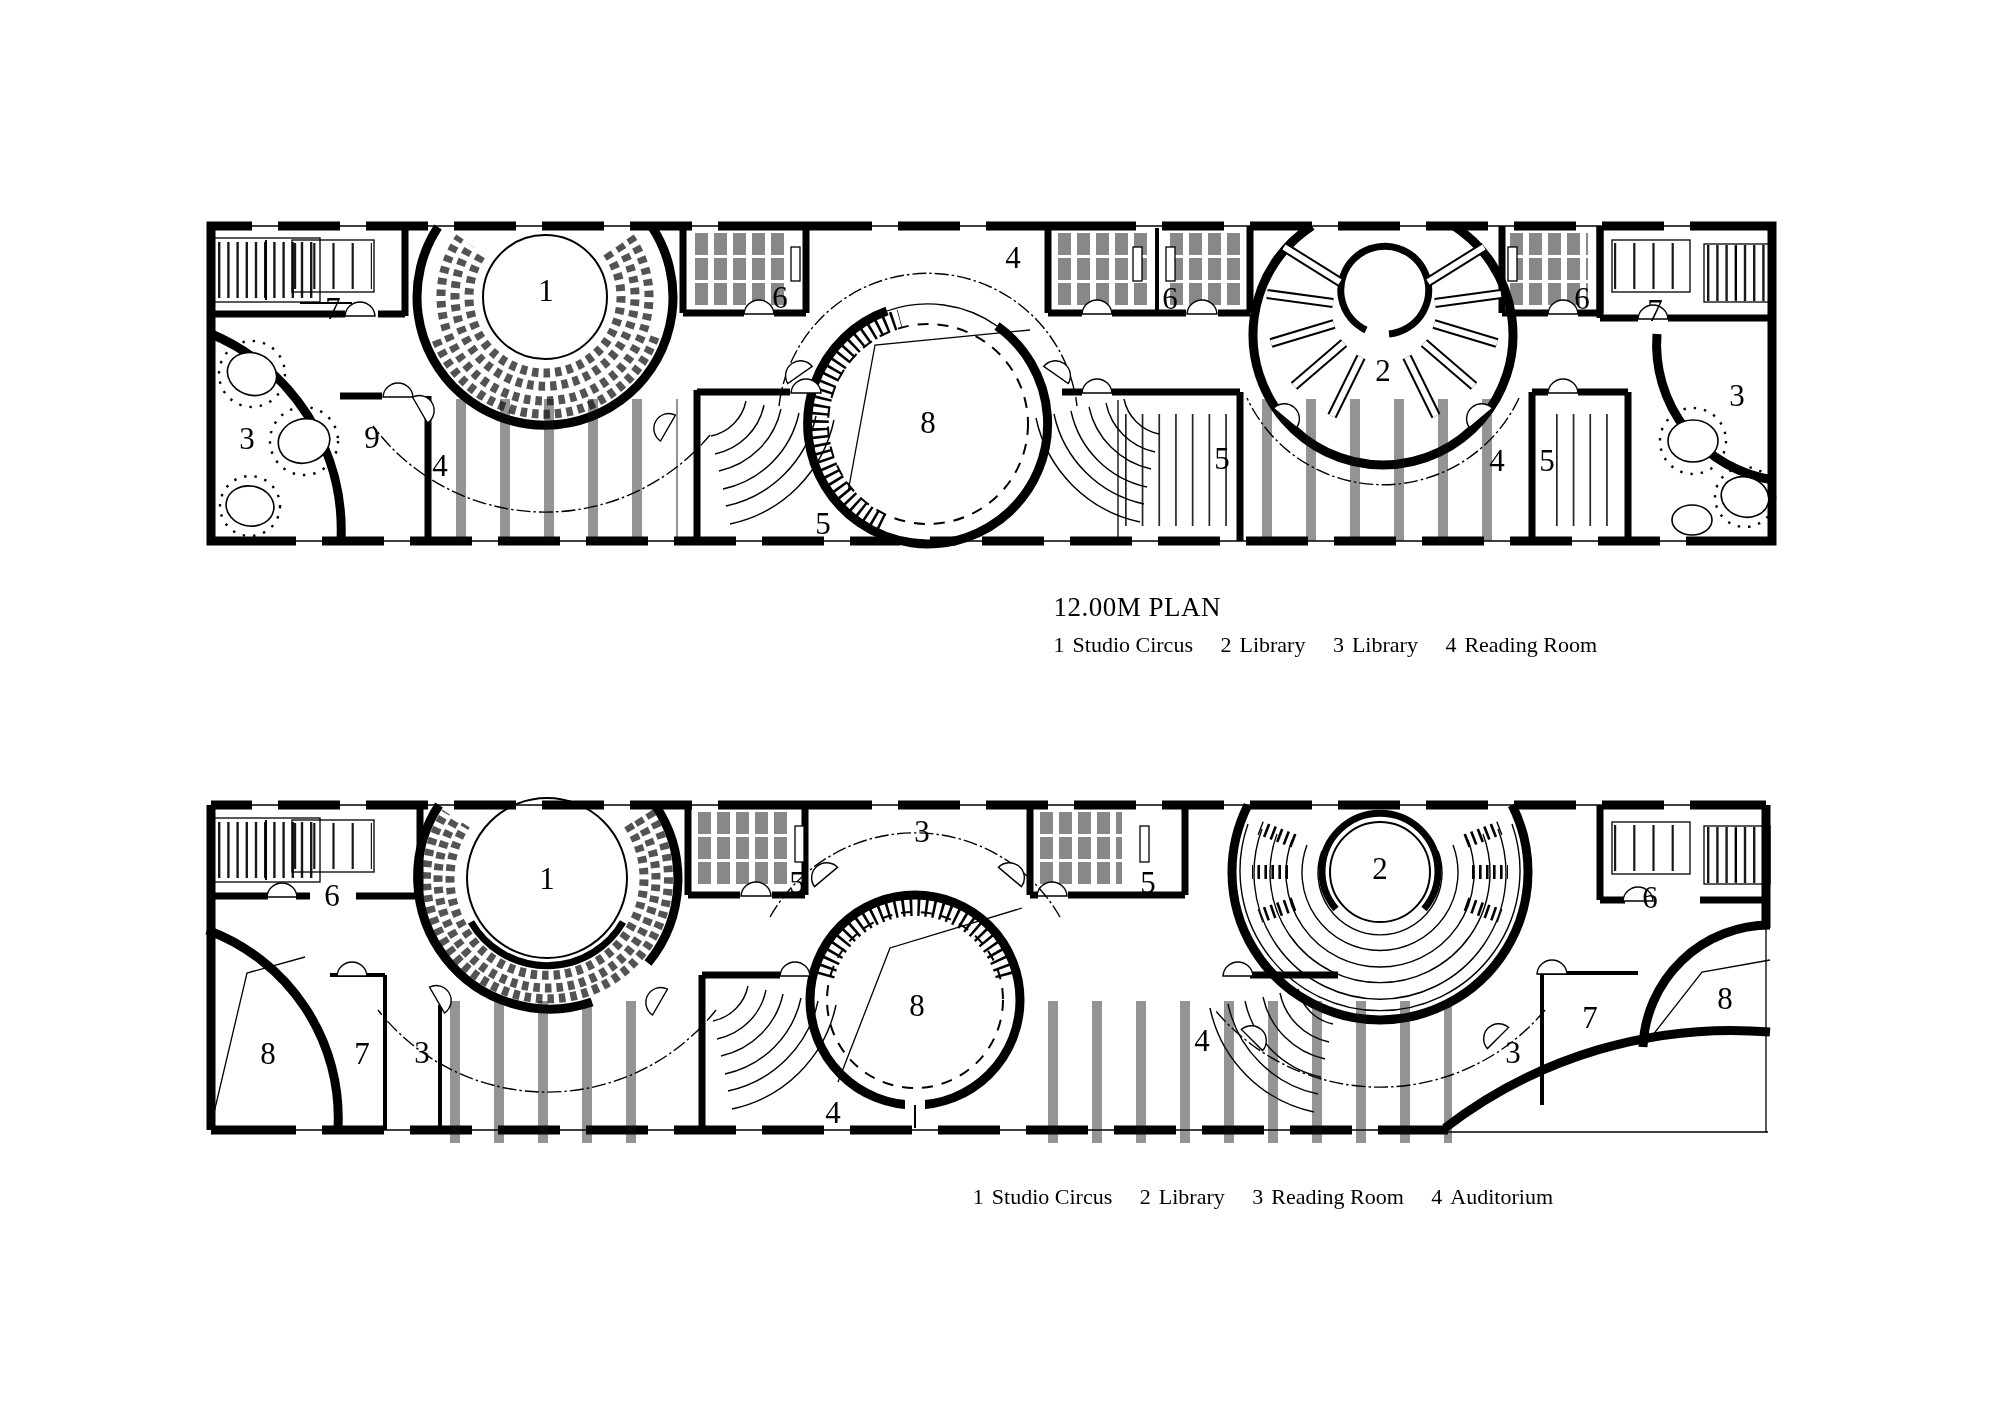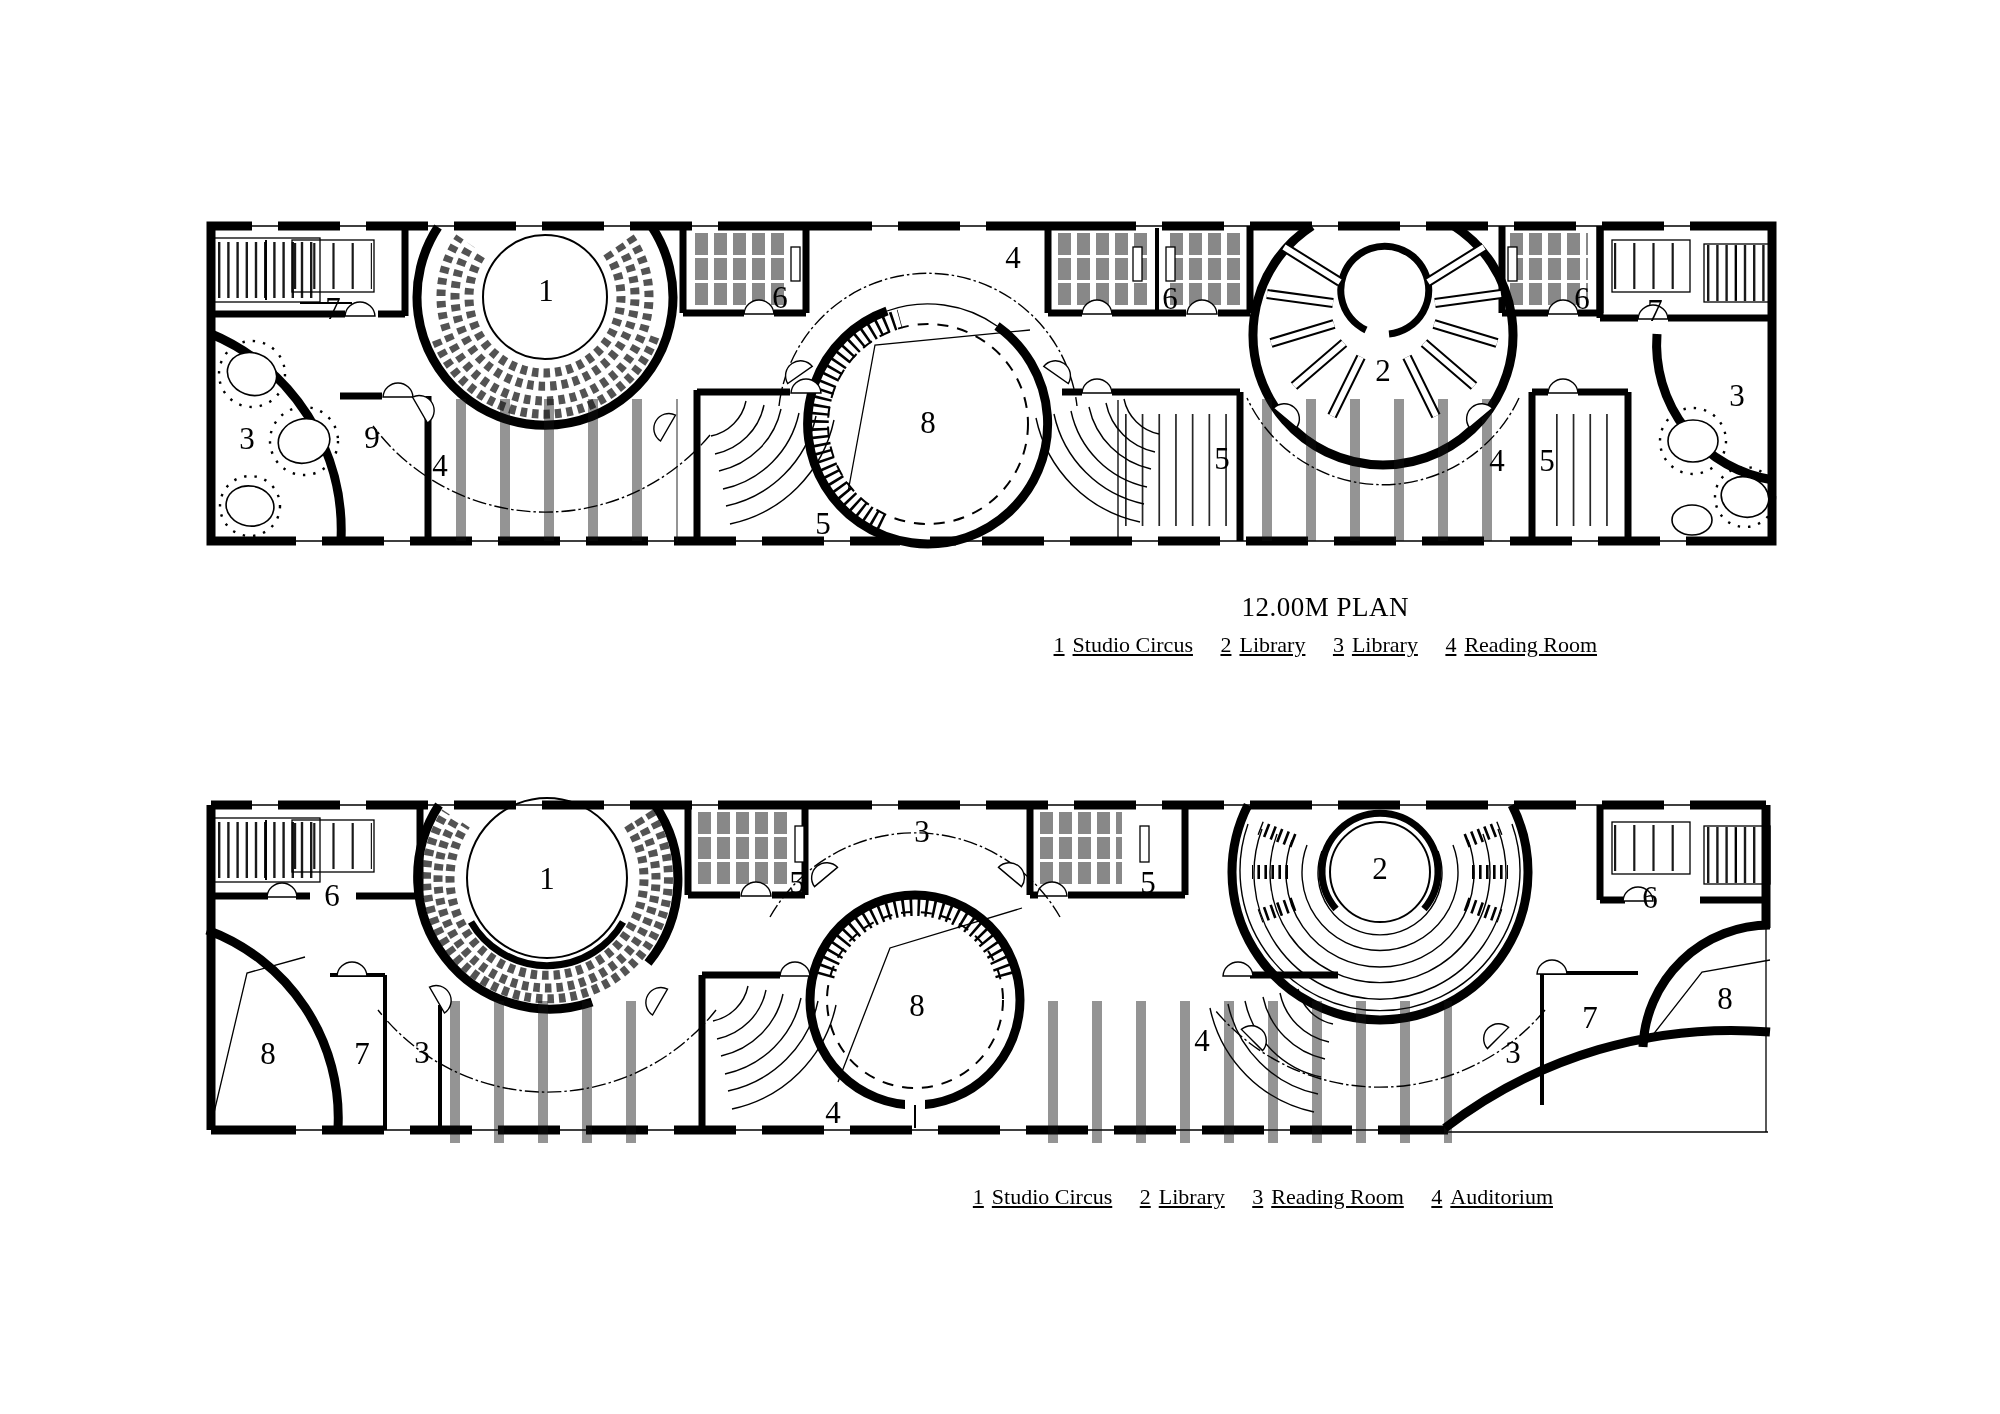--- a/index.html
+++ b/index.html
@@ -25,24 +25,24 @@
   .desk{stroke:#111;stroke-width:22;fill:none;stroke-dasharray:13 6;opacity:.5;}
   .tbl{stroke:#111;stroke-width:142;fill:none;stroke-dasharray:10 34;opacity:.45;}
   .shelfB{stroke:#000;stroke-width:10;fill:none;}
   .shelfW{stroke:#fff;stroke-width:6;fill:none;}
   .door{stroke:#000;stroke-width:1.4;fill:#fff;}
   .blob{stroke:#000;stroke-width:1.6;fill:#fff;}
   .dots{stroke:#000;stroke-width:2.4;fill:none;stroke-dasharray:2.4 8;}
   .lock{stroke:#000;stroke-width:1.3;fill:#fff;}
   .roomnum{font-family:"Liberation Serif",serif;font-size:31px;fill:#000;text-anchor:middle;}
   
-  .caption{position:absolute;text-align:center;}
+  .caption{position:absolute;text-align:left;}
   .caption .title{font-size:27px;letter-spacing:.5px;margin-bottom:5px;}
   .caption .line{font-size:22px;line-height:33px;white-space:nowrap;}
-  .caption .entry{margin-left:22px;text-decoration:underline;}
+  .caption .entry{margin-left:22px;}
   .caption .entry:first-child{margin-left:0;}
   .caption .entry .n{margin-right:8px;}
 </style>
 </head>
 <body>
 
 <div class="page">
 
   <svg class="plan" style="left:205px;top:218px;width:1575px;height:332px" viewBox="205 218 1575 332">
 

